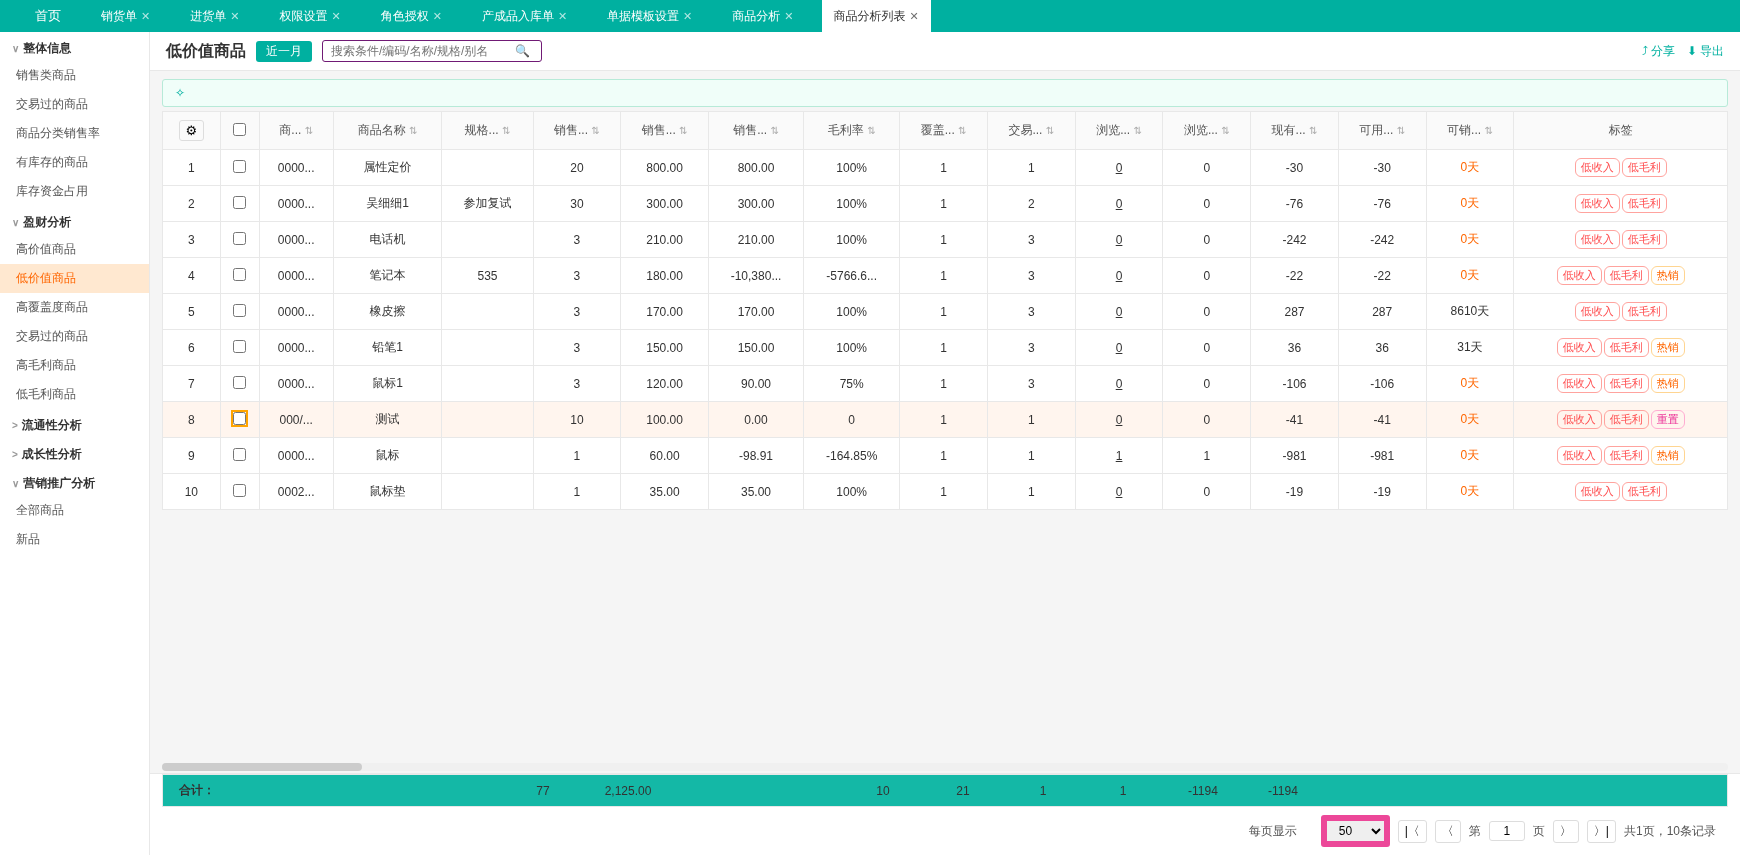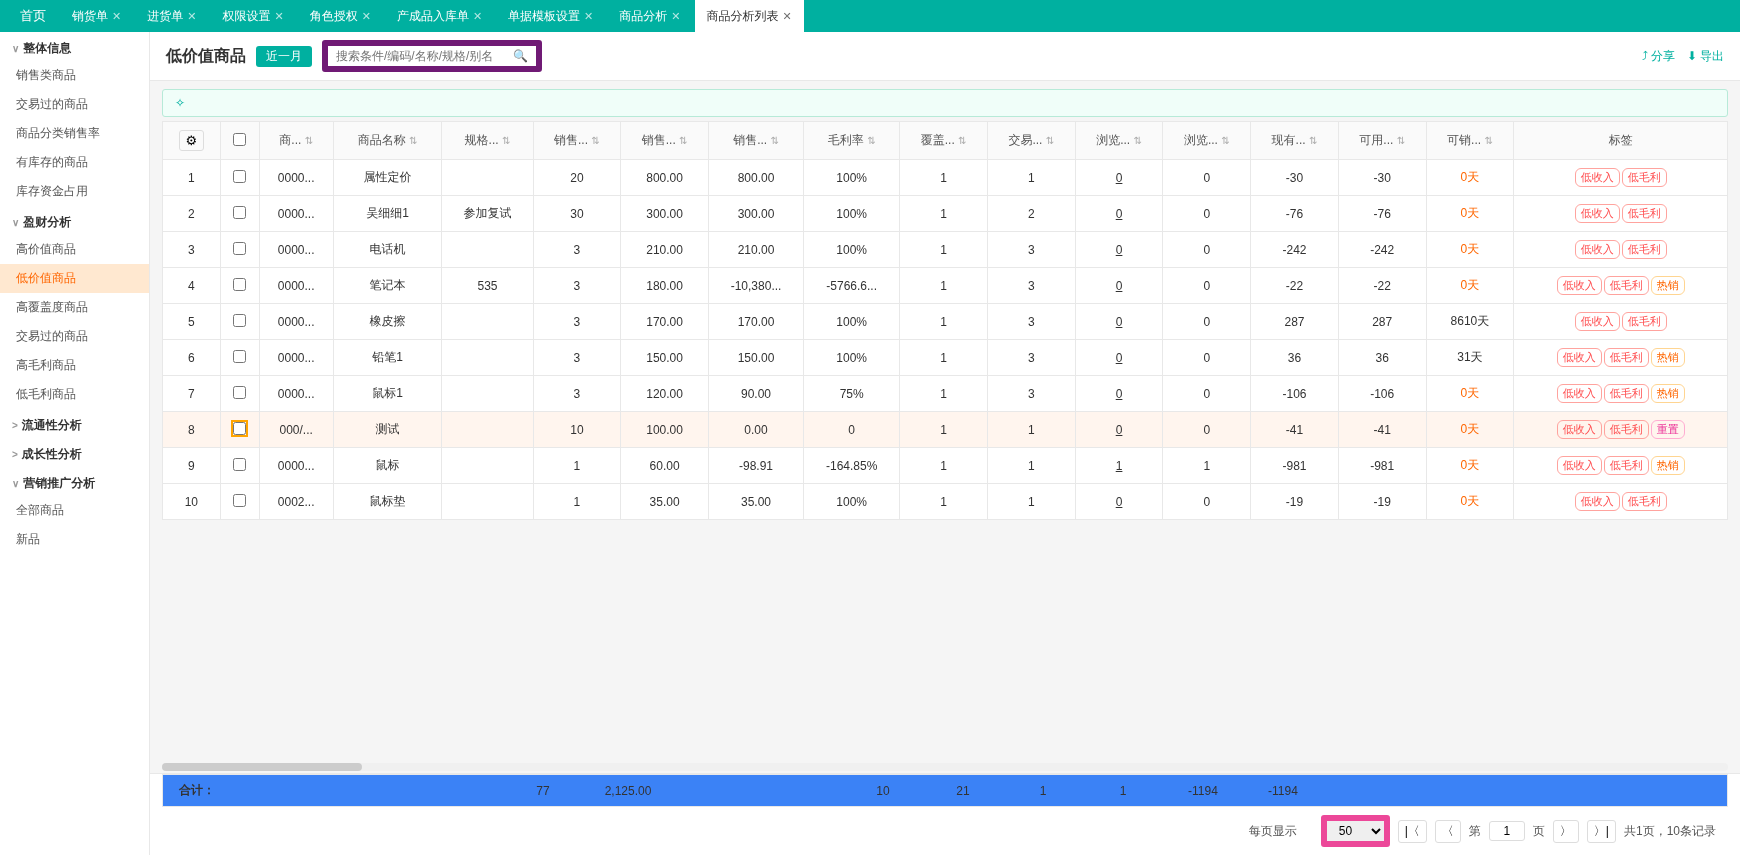--- a/index.html
+++ b/index.html
@@ -4,22 +4,22 @@
   <style>
     * { box-sizing: border-box; margin: 0; padding: 0; font-family: 'Microsoft YaHei', Arial, sans-serif; font-size: 12px; }
     body { background: #f5f5f5; overflow: hidden; }
 
     
     .top-nav {
       background: #00b0a0;
       height: 32px;
       display: flex;
       align-items: center;
-      padding: 0 8px;
-      gap: 2px;
+      padding: 0 23px;
+      gap: 16px;
     }
     .nav-item {
       color: #fff;
       padding: 0 12px;
       height: 32px;
       display: flex;
       align-items: center;
       cursor: pointer;
       white-space: nowrap;
       font-size: 13px;
@@ -83,21 +83,21 @@
     .filter-btn {
       background: #00b0a0;
       color: #fff;
       border: none;
       padding: 2px 10px;
       border-radius: 3px;
       cursor: pointer;
       font-size: 12px;
     }
     .search-box {
-      border: 6px solid #701a75;
+      border: 1px solid #701a75;
       border-radius: 3px;
       padding: 3px 8px;
       width: 220px;
       color: #999;
       font-size: 12px;
       display: flex;
       align-items: center;
       gap: 4px;
     }
     .search-input {
@@ -567,21 +567,21 @@
   </tr>
           </tbody>
       </table>
     </div>
 
     <div class="scrollbar-area">
       <div class="scrollbar-thumb"></div>
     </div>
 
     <div class="footer">
-      <div style="background:#3b82f6;border:1px solid #e8e8e8;padding:7px 0;display:flex;align-items:center;">
+      <div style="background:#14b8a6;border:1px solid #e8e8e8;padding:7px 0;display:flex;align-items:center;">
         <span style="width:340px;padding-left:16px;font-weight:bold;color:#333;flex-shrink:0;">合计：</span>
         <span style="width:80px;text-align:center;color:#333;">77</span>
         <span style="width:90px;text-align:center;color:#333;">2,125.00</span>
         <span style="width:90px;text-align:center;"></span>
         <span style="width:80px;text-align:center;"></span>
         <span style="width:80px;text-align:center;color:#333;">10</span>
         <span style="width:80px;text-align:center;color:#333;">21</span>
         <span style="width:80px;text-align:center;color:#333;">1</span>
         <span style="width:80px;text-align:center;color:#333;">1</span>
         <span style="width:80px;text-align:center;color:#333;">-1194</span>

